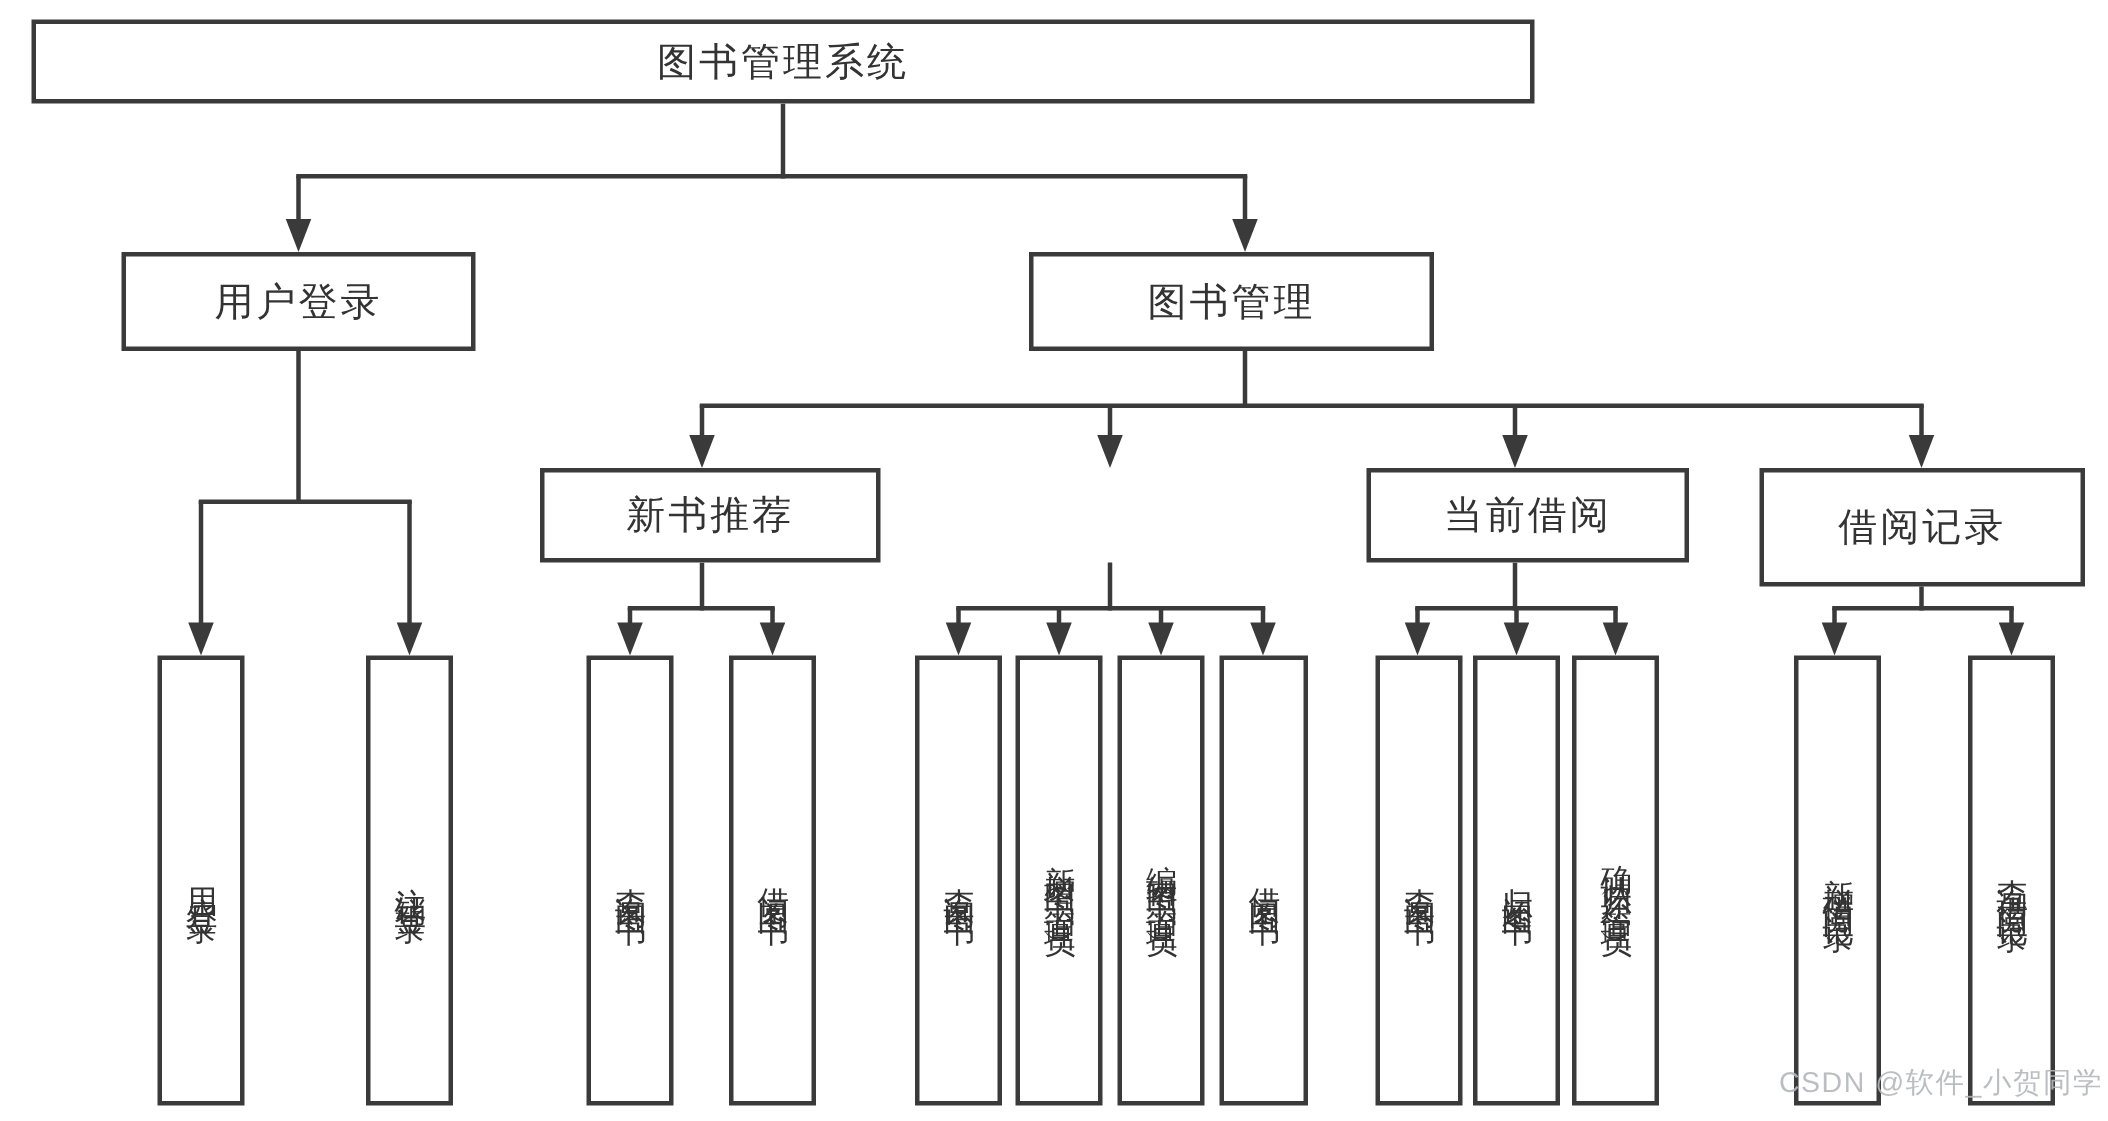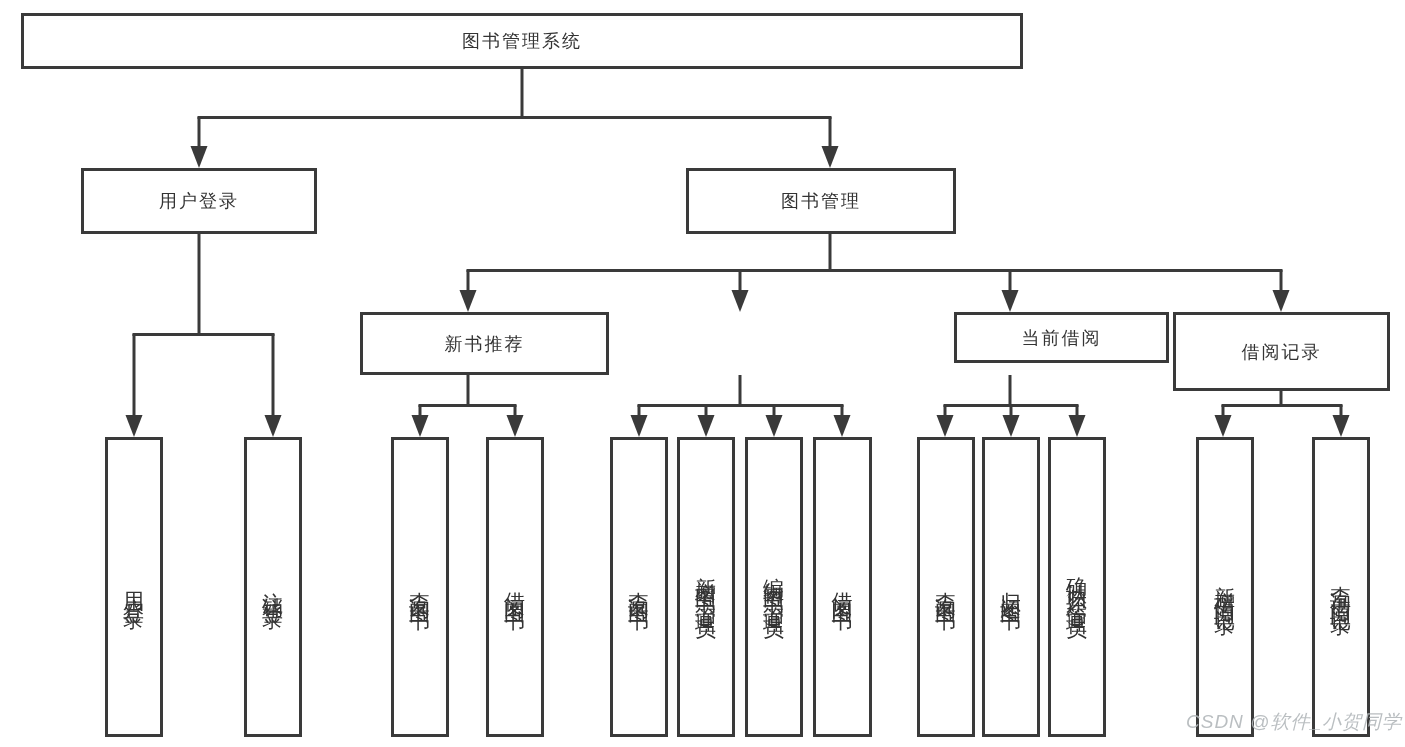--- a/index.html
+++ b/index.html
@@ -23,21 +23,21 @@
   .wires polygon{fill:var(--line);stroke:none;}
   .node{
     position:absolute;
     background:#ffffff;
     border:3px solid var(--box-border);
     display:flex;align-items:center;justify-content:center;
     z-index:2;
     color:var(--text);
   }
   .node.h span{
-    font-size:18px;
+    font-size:26px;
     letter-spacing:2px;
     white-space:nowrap;
     color:var(--text);
   }
   .node.v .vt{
     writing-mode:vertical-rl;
     text-orientation:mixed;
     font-size:21px;
     letter-spacing:6px;
     line-height:1.1;
@@ -47,21 +47,20 @@
   .watermark{
     position:absolute;
     left:1186px;top:709px;
     z-index:3;
     font-size:19px;
     letter-spacing:1px;
     color:var(--watermark);
     opacity:.9;
     white-space:nowrap;
     pointer-events:none;
-    font-style:italic;
   }
 </style>
 </head>
 <body>
 
 <div class="canvas">
 
   <svg class="wires" viewBox="0 0 1405 747" xmlns="http://www.w3.org/2000/svg">
 
     <line x1="522" y1="69" x2="522" y2="119"></line>
@@ -128,24 +127,24 @@
     <span>图书管理系统</span>
   </div>
 
   <div class="node h" style="left:81px;top:168px;width:236px;height:66px">
     <span>用户登录</span>
   </div>
   <div class="node h" style="left:686px;top:168px;width:270px;height:66px">
     <span>图书管理</span>
   </div>
 
-  <div class="node h" style="left:360px;top:312px;width:249px;height:63px">
+  <div class="node h" style="left:360px;top:312px;width:227px;height:63px">
     <span>新书推荐</span>
   </div>
-  <div class="node h" style="left:954px;top:312px;width:215px;height:51px">
+  <div class="node h" style="left:911px;top:312px;width:215px;height:63px">
     <span>当前借阅</span>
   </div>
   <div class="node h" style="left:1173px;top:312px;width:217px;height:79px">
     <span>借阅记录</span>
   </div>
 
   <div class="node v" style="left:105px;top:437px;width:58px;height:300px">
     <span class="vt">用户登录</span>
   </div>
   <div class="node v" style="left:244px;top:437px;width:58px;height:300px">

